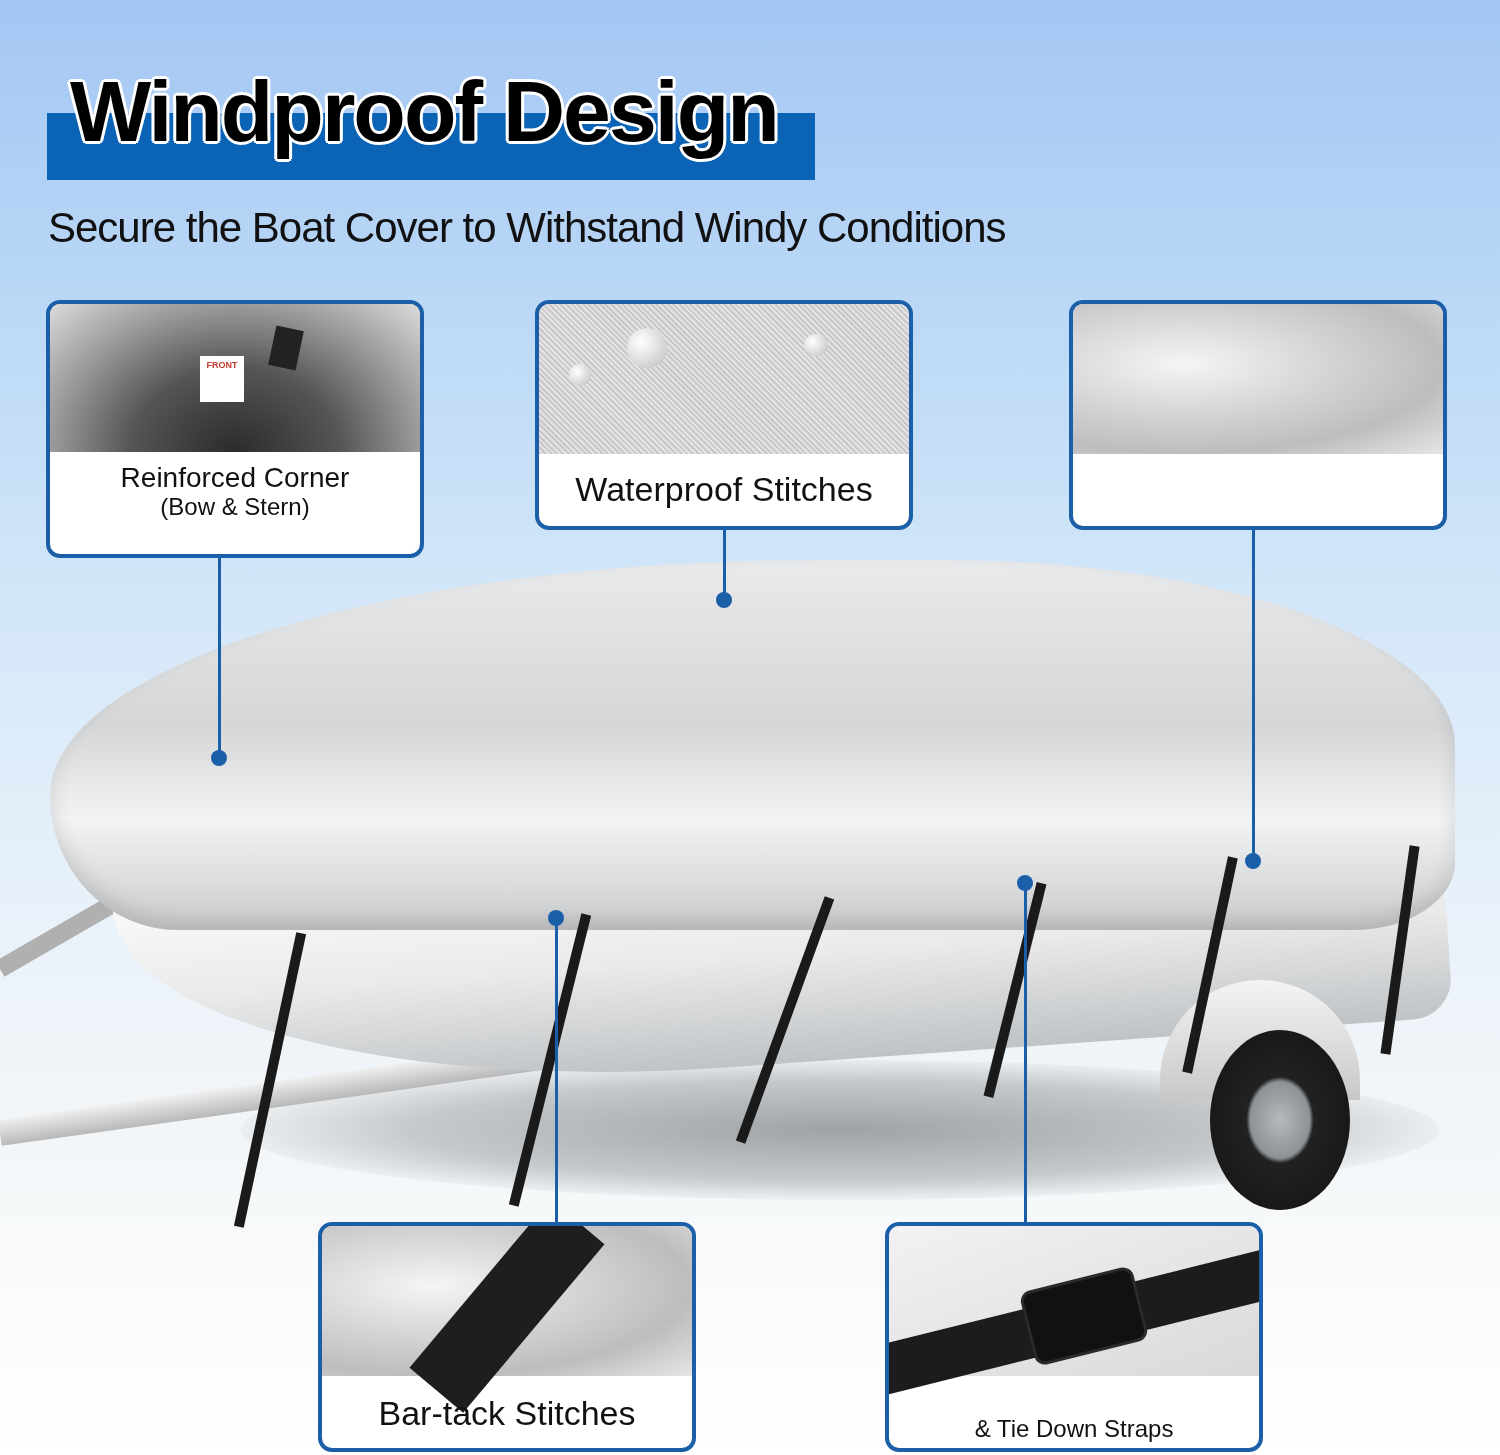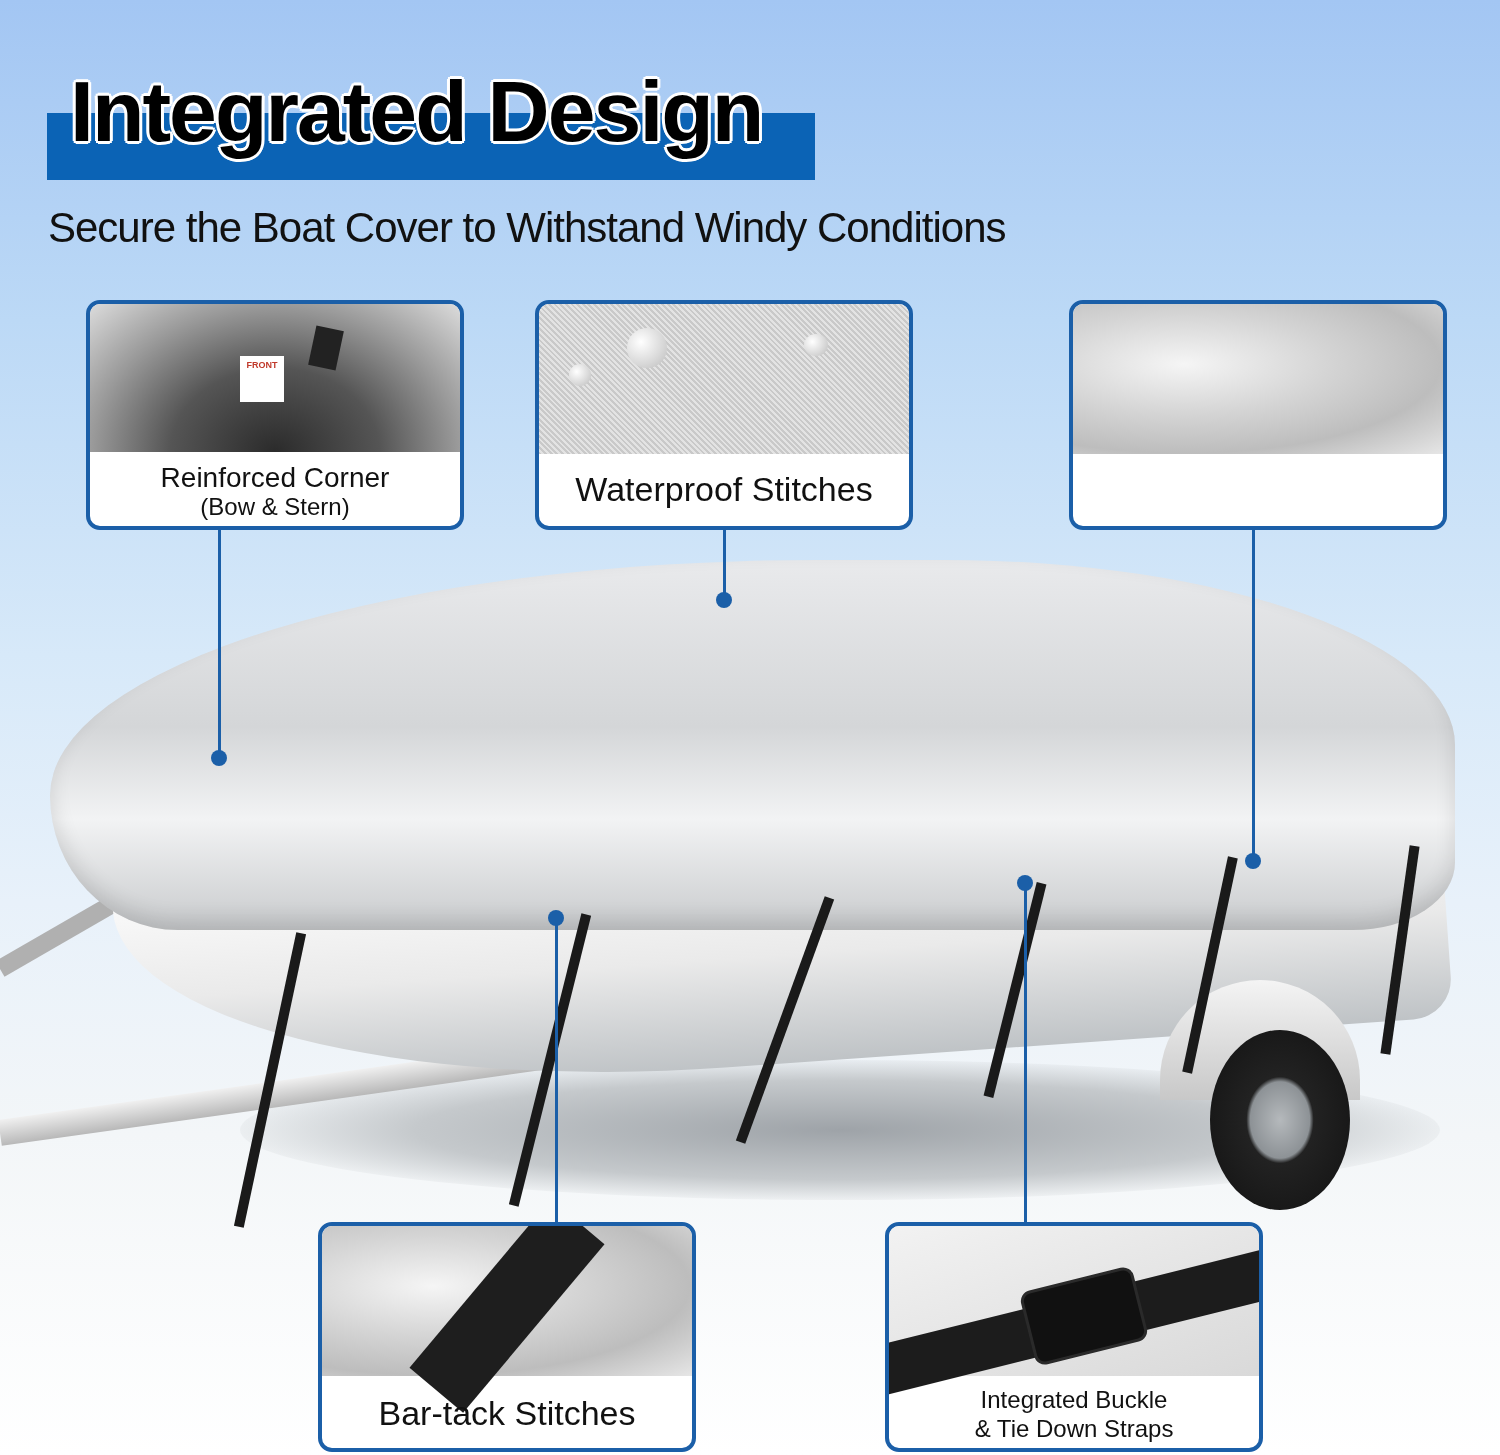--- a/index.html
+++ b/index.html
@@ -22,21 +22,21 @@
   
   .tex-fabric{background:repeating-linear-gradient(45deg,#c9c9c9 0 2px,#e3e3e3 2px 4px);}
   .tex-silver{background:radial-gradient(ellipse at 30% 40%,#f5f5f5 0%,#d4d4d4 40%,#bdbdbd 70%,#e6e6e6 100%);}
   .tex-dark{background:radial-gradient(ellipse at 50% 100%,#2b2b2b 0%,#555 40%,#9a9a9a 70%,#dcdcdc 100%);}
   .strap{position:absolute;background:#1a1a1a;}
 </style>
 </head>
 <body>
 
 <div class="abs title-bar"></div>
-<div class="abs title">Integrated Design</div>
+<div class="abs title">Windproof Design</div>
 <div class="abs subtitle">Secure the Boat Cover to Withstand Windy Conditions</div>
 
 <div class="abs" style="left:0;top:540px;width:1500px;height:700px;">
 
   <div class="abs" style="left:240px;top:520px;width:1200px;height:140px;border-radius:50%;background:radial-gradient(ellipse,#9ea3a8 0%,#c5c9cc 50%,rgba(255,255,255,0) 75%);"></div>
 
   <div class="abs" style="left:0;top:580px;width:1250px;height:26px;background:linear-gradient(#f0f0f0,#b8b8b8);transform:rotate(-8deg);transform-origin:left center;"></div>
   <div class="abs" style="left:0;top:420px;width:260px;height:18px;background:#b0b0b0;transform:rotate(-30deg);transform-origin:left center;"></div>
 
   <div class="abs" style="left:110px;top:330px;width:1330px;height:240px;background:linear-gradient(180deg,#ffffff 0%,#eaeaea 55%,#bfc3c6 100%);border-radius:0 0 40px 600px / 0 0 40px 200px;transform:rotate(-4deg);transform-origin:left top;"></div>
@@ -63,21 +63,21 @@
 
 <div class="abs connector" style="left:1252px;top:528px;height:332px;"></div>
 <div class="abs dot" style="left:1245px;top:853px;"></div>
 
 <div class="abs connector" style="left:555px;top:918px;height:306px;"></div>
 <div class="abs dot" style="left:548px;top:910px;"></div>
 
 <div class="abs connector" style="left:1024px;top:885px;height:340px;"></div>
 <div class="abs dot" style="left:1017px;top:875px;"></div>
 
-<div class="abs card" style="left:46px;top:300px;width:378px;height:230px;margin-left:40px;">
+<div class="abs card" style="left:46px;top:300px;width:378px;height:258px;">
   <div class="img tex-dark" style="height:148px;">
     <div class="abs" style="left:150px;top:52px;width:44px;height:46px;background:#fff;font-size:9px;color:#c0392b;font-weight:bold;text-align:center;padding-top:4px;box-sizing:border-box;">FRONT</div>
     <div class="abs" style="left:222px;top:24px;width:28px;height:40px;background:#222;transform:rotate(12deg);"></div>
   </div>
   <div class="lbl" style="top:158px;font-size:28px;">Reinforced Corner</div>
   <div class="lbl" style="top:189px;font-size:24px;">(Bow &amp; Stern)</div>
 </div>
 
 <div class="abs card" style="left:535px;top:300px;width:378px;height:230px;">
   <div class="img tex-fabric" style="height:150px;">
@@ -97,15 +97,14 @@
     <div class="strap" style="left:150px;top:-30px;width:70px;height:220px;transform:rotate(40deg);background:#1e1e1e;"></div>
   </div>
   <div class="lbl" style="top:168px;font-size:34px;">Bar-tack Stitches</div>
 </div>
 
 <div class="abs card" style="left:885px;top:1222px;width:378px;height:230px;">
   <div class="img" style="height:150px;background:linear-gradient(160deg,#f2f2f2,#d9d9d9);">
     <div class="strap" style="left:-20px;top:70px;width:420px;height:50px;transform:rotate(-14deg);background:#1c1c1c;"></div>
     <div class="abs" style="left:140px;top:55px;width:110px;height:70px;background:#111;border-radius:8px;transform:rotate(-14deg);box-shadow:0 0 0 3px #2a2a2a;"></div>
   </div>
-  <div class="lbl" style="top:160px;font-size:24px;">Integrated Buckle</div>
   <div class="lbl" style="top:189px;font-size:24px;">&amp; Tie Down Straps</div>
 </div>
 
 </body></html>

